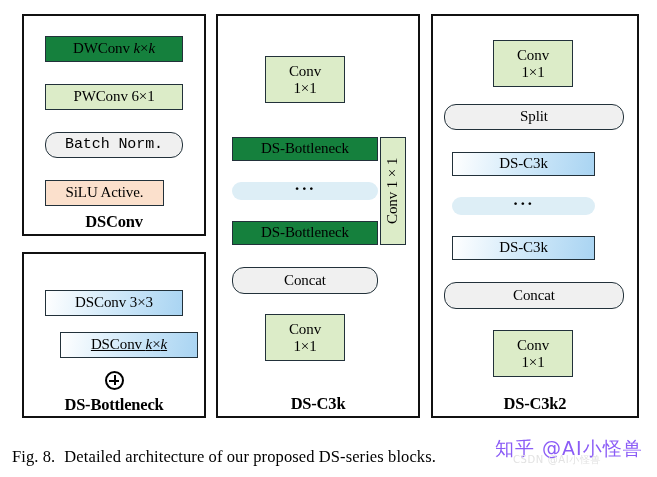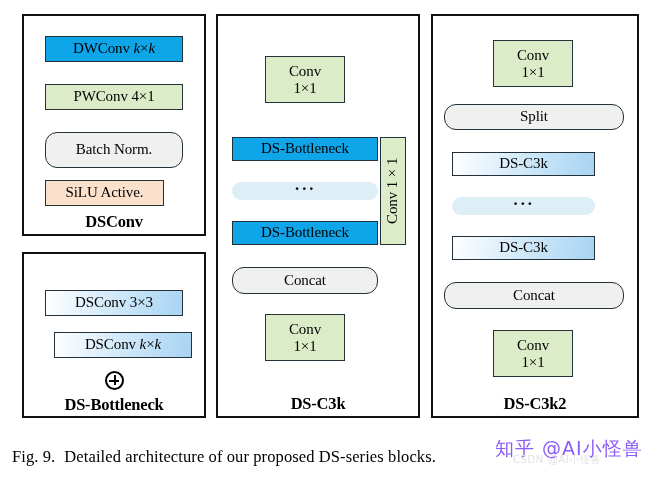--- a/index.html
+++ b/index.html
@@ -39,21 +39,21 @@
     justify-content:center;
     text-align:center;
     font-size:15px;
     line-height:1.06;
     white-space:nowrap;
     letter-spacing:-0.1px;
   }
   .blk.two{line-height:1.12;text-align:right;}
   .blk .l2{display:block;}
 
-  .c-blue{background:#0ea5e9;}
+  .c-blue{background:#15803d;}
   .c-blue-grad{background:linear-gradient(100deg,#ffffff 0%,#d7ecfa 42%,#a9d4f2 100%);}
   .c-green{background:#dcecc8;}
   .c-grey{background:#f0f0f0;border-radius:12px;}
   .c-peach{background:#fbe0cc;}
 
   .blk.vert{
     writing-mode:vertical-rl;
     transform:rotate(180deg);
     font-size:15px;
   }
@@ -160,36 +160,36 @@
 
       <path d="M592,128 L592,280"></path>
     </g>
   </svg>
 
   <div class="panel" style="left:22px;top:14px;width:184px;height:222px;">
     <div class="blk c-blue" style="left:21px;top:20px;width:138px;height:26px;">
       <span>DWConv <span class="ital">k</span>×<span class="ital">k</span></span>
     </div>
     <div class="blk c-green" style="left:21px;top:68px;width:138px;height:26px;">
-      <span>PWConv 4×1</span>
-    </div>
-    <div class="blk c-grey" style="left:21px;top:116px;width:138px;height:36px;">
+      <span>PWConv 6×1</span>
+    </div>
+    <div class="blk c-grey" style="left:21px;top:116px;width:138px;height:26px;font-family:Liberation Mono, monospace;">
       <span>Batch Norm.</span>
     </div>
     <div class="blk c-peach" style="left:21px;top:164px;width:119px;height:26px;">
       <span>SiLU Active.</span>
     </div>
     <div class="panel-label" style="left:0;top:196px;">DSConv</div>
   </div>
 
   <div class="panel" style="left:22px;top:252px;width:184px;height:166px;">
     <div class="blk c-blue-grad" style="left:21px;top:36px;width:138px;height:26px;">
       <span>DSConv 3×3</span>
     </div>
-    <div class="blk c-blue-grad" style="left:30px;top:78px;width:138px;height:26px;">
+    <div class="blk c-blue-grad" style="left:36px;top:78px;width:138px;height:26px;text-decoration:underline;">
       <span>DSConv <span class="ital">k</span>×<span class="ital">k</span></span>
     </div>
     <div class="plus" style="left:81px;top:117px;"></div>
     <div class="panel-label" style="left:0;top:141px;">DS-Bottleneck</div>
   </div>
 
   <div class="panel" style="left:216px;top:14px;width:204px;height:404px;">
     <div class="blk two c-green" style="left:47px;top:40px;width:80px;height:47px;flex-direction:column;">
       <span>Conv</span>
       <span class="l2">1×1</span>
@@ -254,16 +254,16 @@
       <span class="l2">1×1</span>
     </div>
 
     <div class="panel-label" style="left:0;top:378px;">DS-C3k2</div>
   </div>
 
   <div class="wm wm1">知乎 @AI小怪兽</div>
   <div class="wm wm2">CSDN @AI小怪兽</div>
 
   <div class="caption">
-    <span>Fig. 9.</span><span class="sp"></span><span>Detailed architecture of our proposed DS-series blocks.</span>
+    <span>Fig. 8.</span><span class="sp"></span><span>Detailed architecture of our proposed DS-series blocks.</span>
   </div>
 
 </div>
 
 </body></html>

